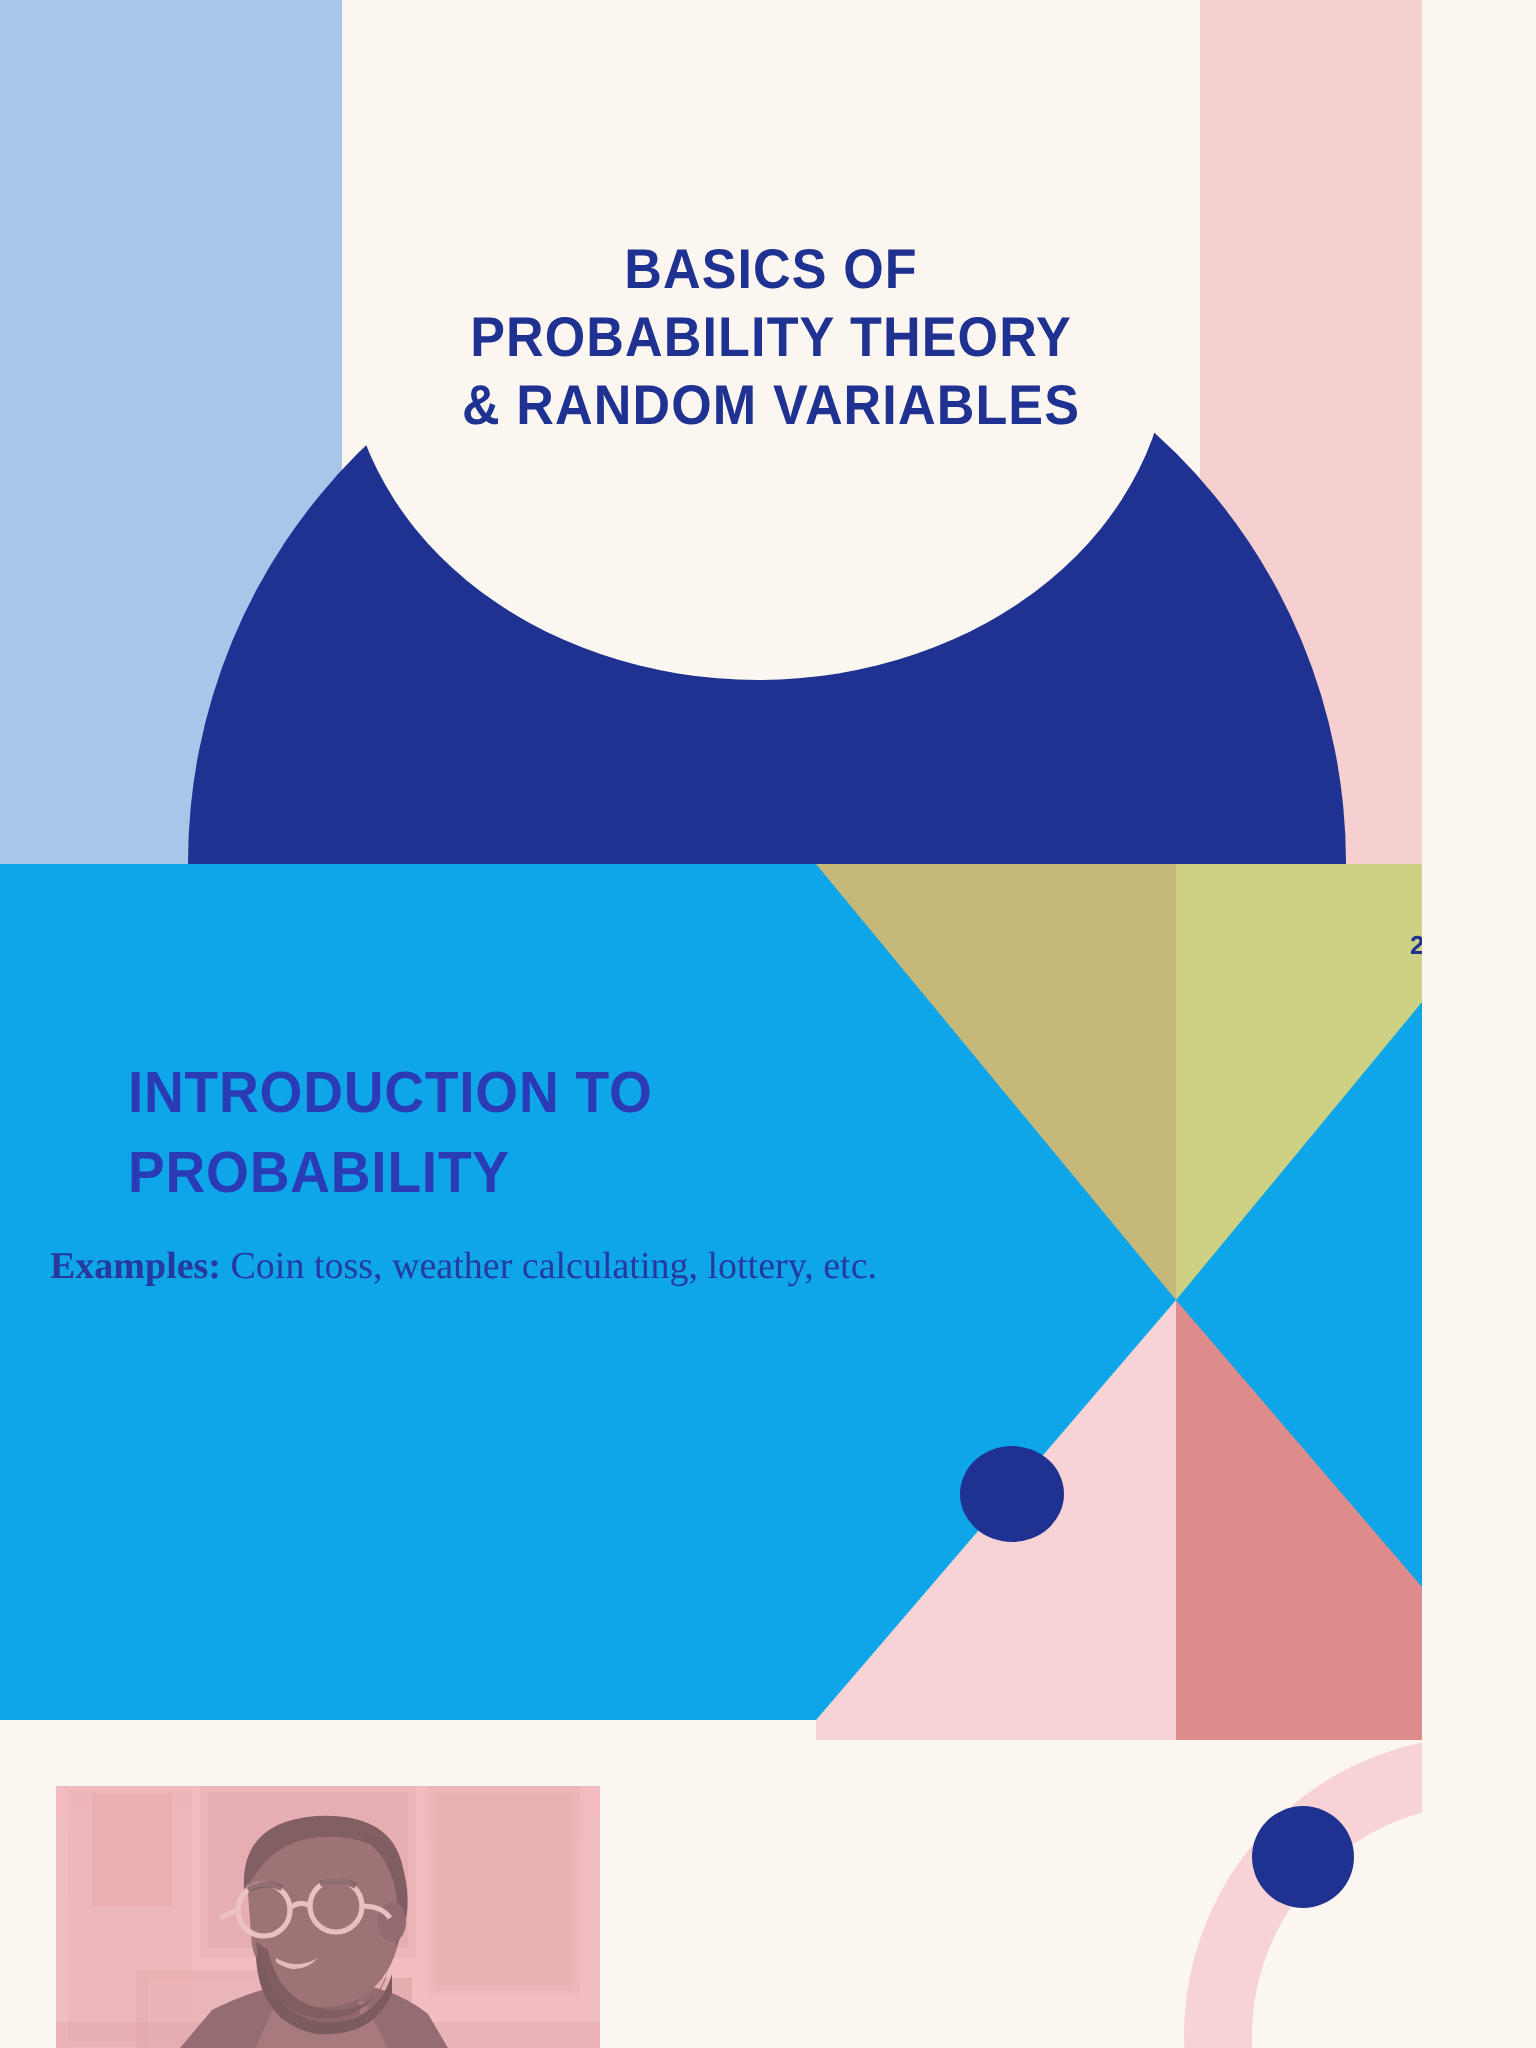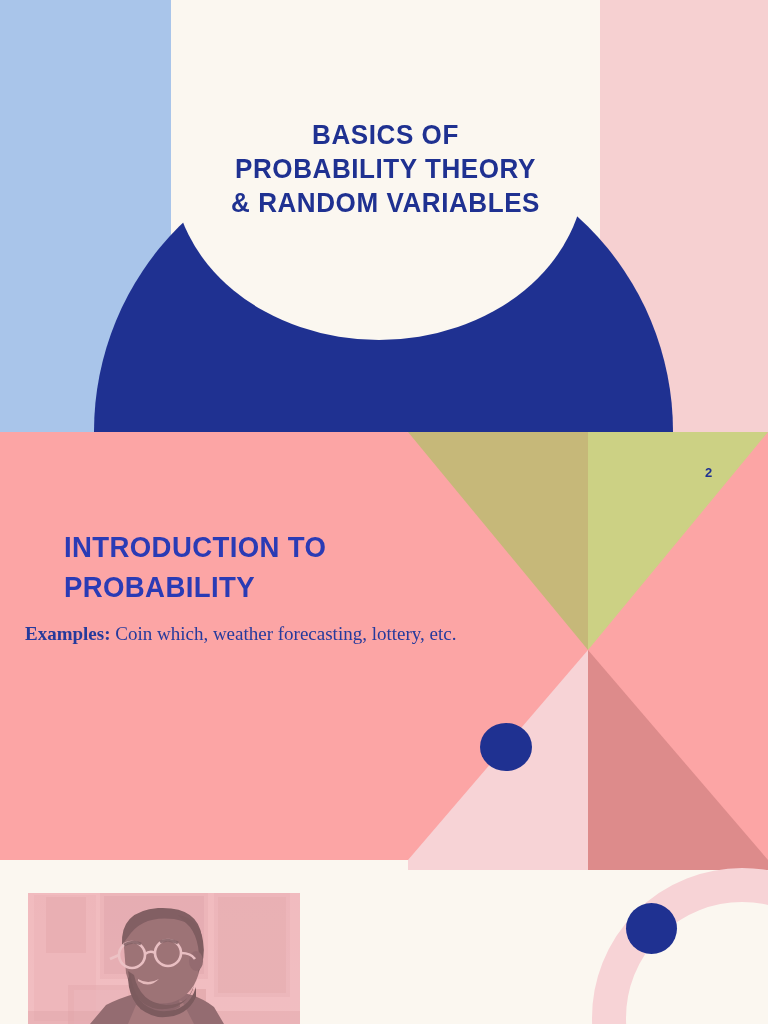--- a/index.html
+++ b/index.html
@@ -3,21 +3,21 @@
 <meta charset="utf-8">
 <style>
   html,body{margin:0;padding:0;}
   body{
     width:768px;height:1024px;
     background:#fbf7f0;
     font-family:"Liberation Sans", sans-serif;
     overflow:hidden;
     position:relative;
   }
-  .page{position:absolute;left:0;top:0;width:768px;height:1024px;overflow:hidden;}
+  .page{position:absolute;left:0;top:0;width:711px;height:1024px;overflow:hidden;}
 
   
   .slide1{position:absolute;left:0;top:0;width:768px;height:432px;overflow:hidden;background:#fbf7f0;}
   .s1-col-blue{position:absolute;left:0;top:0;width:171px;height:432px;background:#a9c5ea;}
   .s1-col-cream{position:absolute;left:171px;top:0;width:429px;height:432px;background:#fbf7f0;}
   .s1-col-pink{position:absolute;left:600px;top:0;width:168px;height:432px;background:#f6d0d1;}
   .s1-arch{
     position:absolute;left:94px;top:142px;width:579px;height:290px;
     background:#1f3191;
     border-top-left-radius:290px 290px;
@@ -37,21 +37,21 @@
     font-weight:bold;
     font-size:28px;
     line-height:34px;
     letter-spacing:0.6px;
     transform:scaleX(0.93);
     transform-origin:center top;
     white-space:pre-line;
   }
 
   
-  .slide2{position:absolute;left:0;top:432px;width:768px;height:428px;overflow:hidden;background:#fca5a5;}
+  .slide2{position:absolute;left:0;top:432px;width:768px;height:428px;overflow:hidden;background:#0ea5e9;}
   .s2-olive{
     position:absolute;left:408px;top:0;width:180px;height:218px;
     background:#c6b879;
     clip-path:polygon(0 0,100% 0,100% 100%);
   }
   .s2-lime{
     position:absolute;left:588px;top:0;width:180px;height:218px;
     background:#ccd184;
     clip-path:polygon(0 0,100% 0,0 100%);
   }
@@ -131,21 +131,21 @@
     <div class="s2-olive"></div>
     <div class="s2-lime"></div>
     <div class="s2-pinklight"></div>
     <div class="s2-rose"></div>
 
     <div class="s2-heading">INTRODUCTION TO
 PROBABILITY</div>
 
     <div class="s2-body">
       <p style="margin:0;">
-        <b>Examples:</b><span> Coin which, weather forecasting, lottery, etc.</span>
+        <b>Examples:</b><span> Coin toss, weather calculating, lottery, etc.</span>
       </p>
     </div>
   </div>
 
   <div class="s2-dot"></div>
   <div class="s2-pagenum">2</div>
 
   <div class="slide3">
     <div class="s3-strip-pink"></div>
     <div class="s3-strip-rose"></div>

